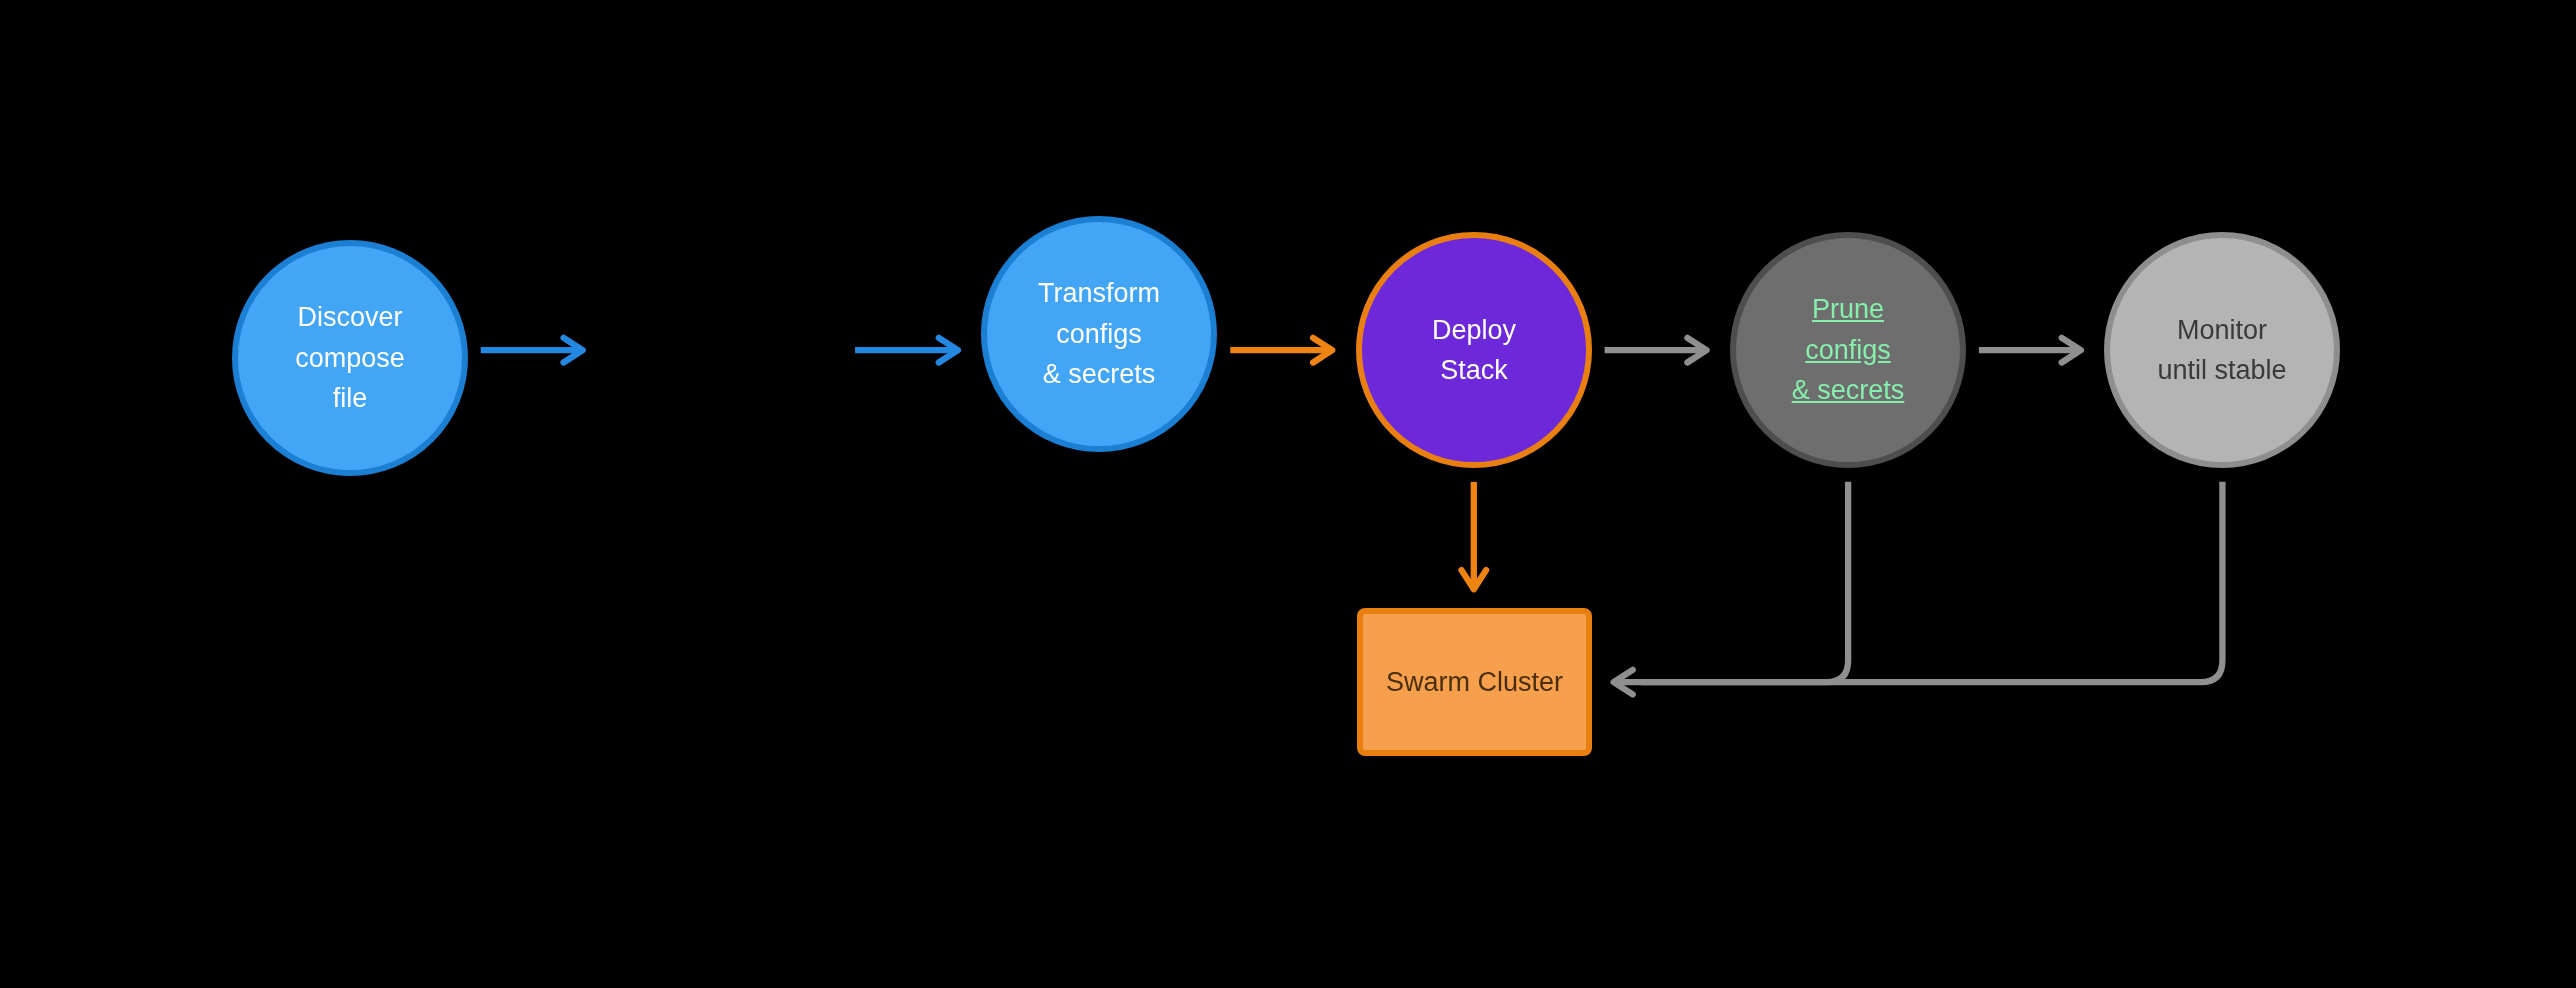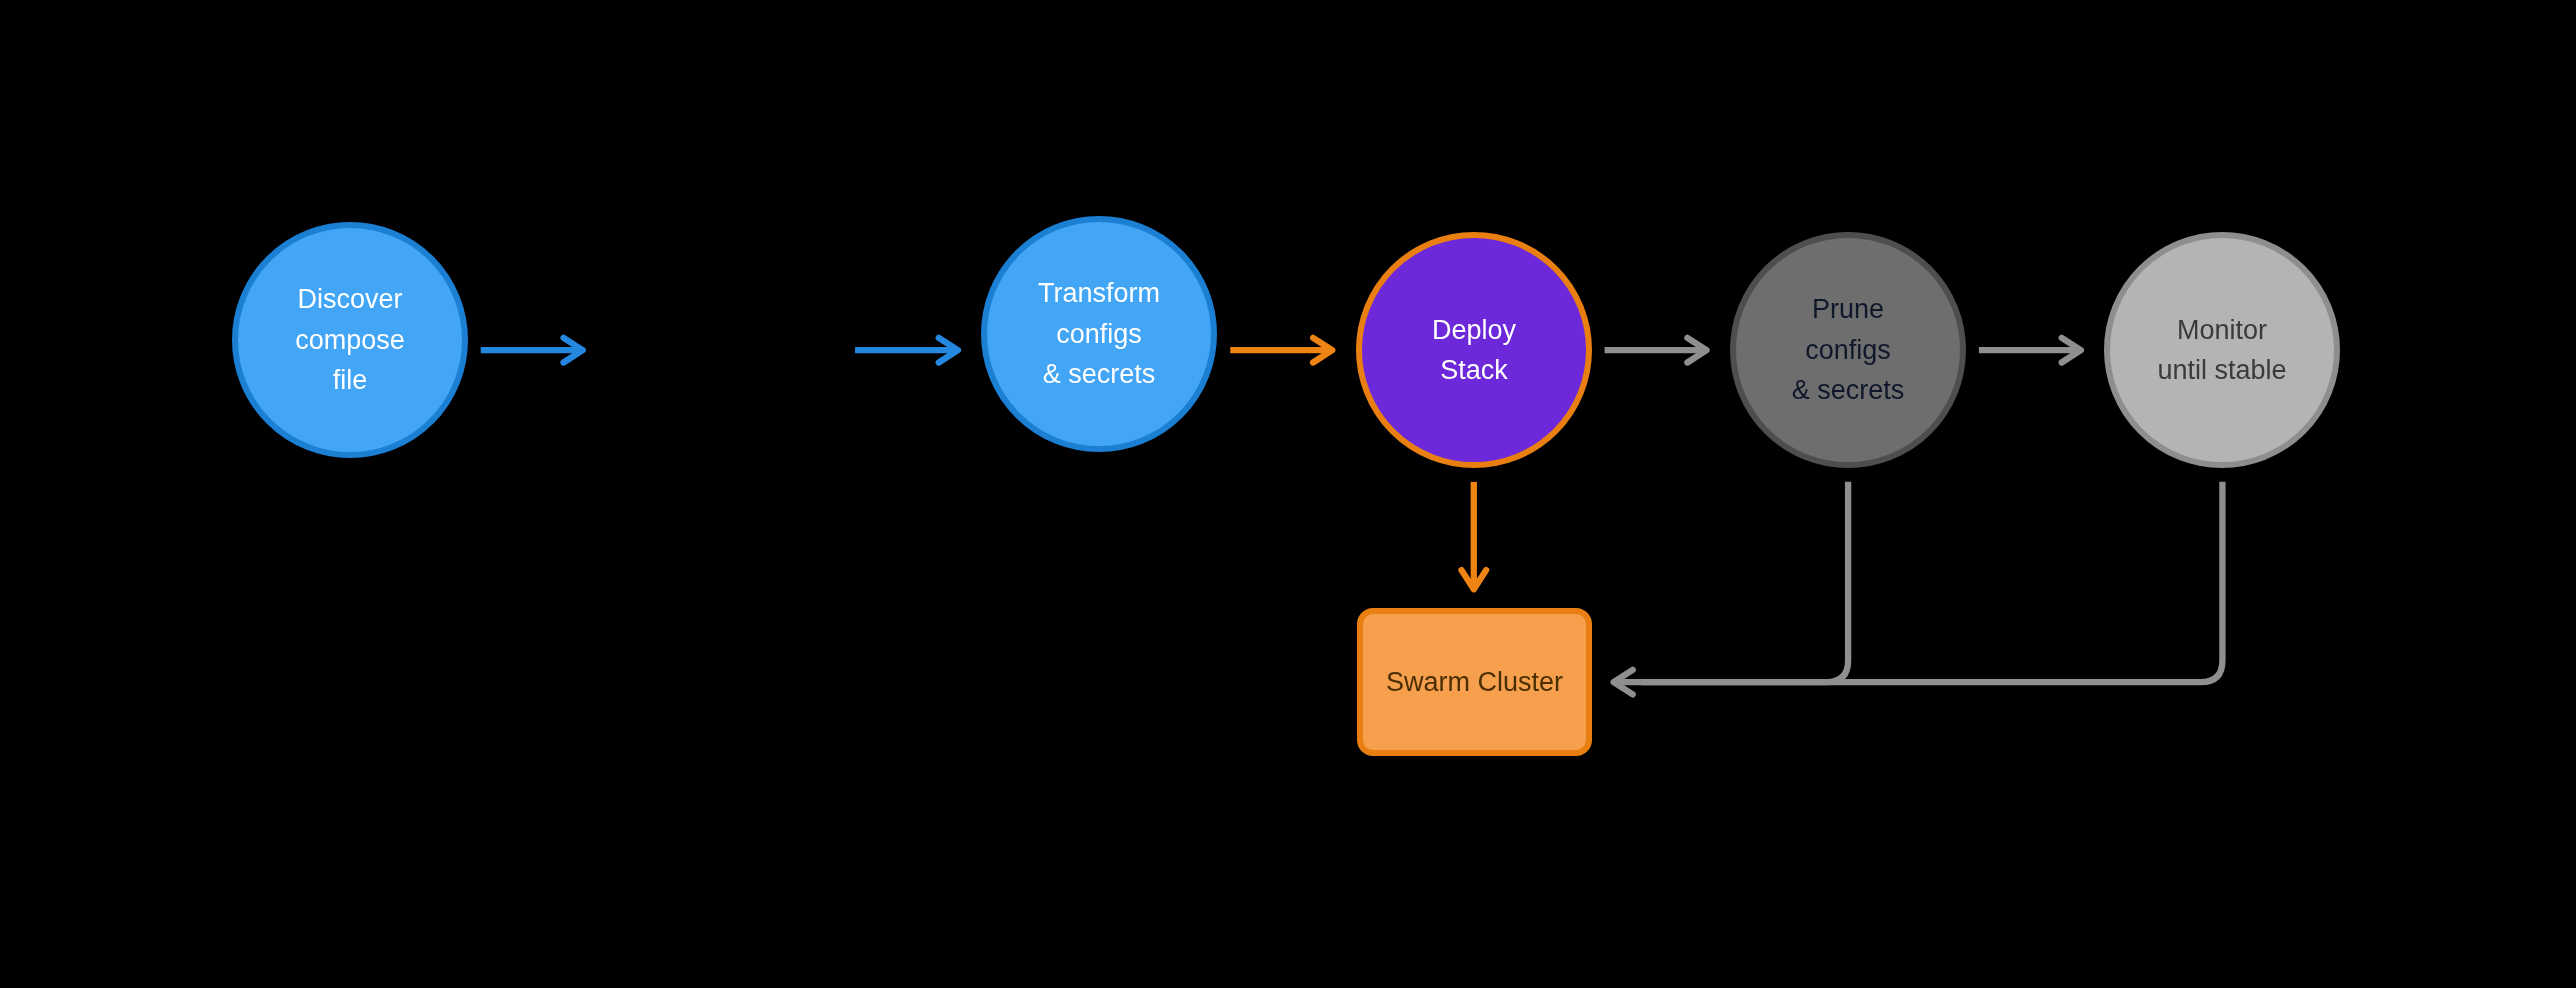--- a/index.html
+++ b/index.html
@@ -53,47 +53,48 @@
     color: #ffffff;
   }
   .node-orange {
     background: #6d28d9;
     border: 6.3px solid #e87f10;
     color: #ffffff;
   }
   .node-darkgray {
     background: #6e6e6e;
     border: 6.3px solid #4e4e4e;
-    color: #0f172a;
+    color: #86efac;
+    text-decoration: underline;
   }
   .node-lightgray {
     background: #b4b4b4;
     border: 6.3px solid #8e8e8e;
     color: #3a3a3a;
   }
   .cluster-box {
     position: absolute;
     left: 1357px;
     top: 608px;
     width: 235px;
     height: 148px;
     box-sizing: border-box;
     background: #f6a04e;
     border: 6.3px solid #e87f10;
-    border-radius: 16px;
+    border-radius: 8px;
     display: flex;
     align-items: center;
     justify-content: center;
     text-align: center;
     color: #4a2e00;
     font-size: 27px;
     font-weight: 400;
   }
   
-  .pos-1 { left: 232px;  top: 222px; }
+  .pos-1 { left: 232px;  top: 240px; }
   .pos-2 { left: 606px;  top: 232px; }
   .pos-3 { left: 981px; top: 216px; }
   .pos-4 { left: 1356px; top: 232px; }
   .pos-5 { left: 1730px; top: 232px; }
   .pos-6 { left: 2104px; top: 232px; justify-content: center; }
 </style>
 </head>
 <body>
 
 <div class="stage">

